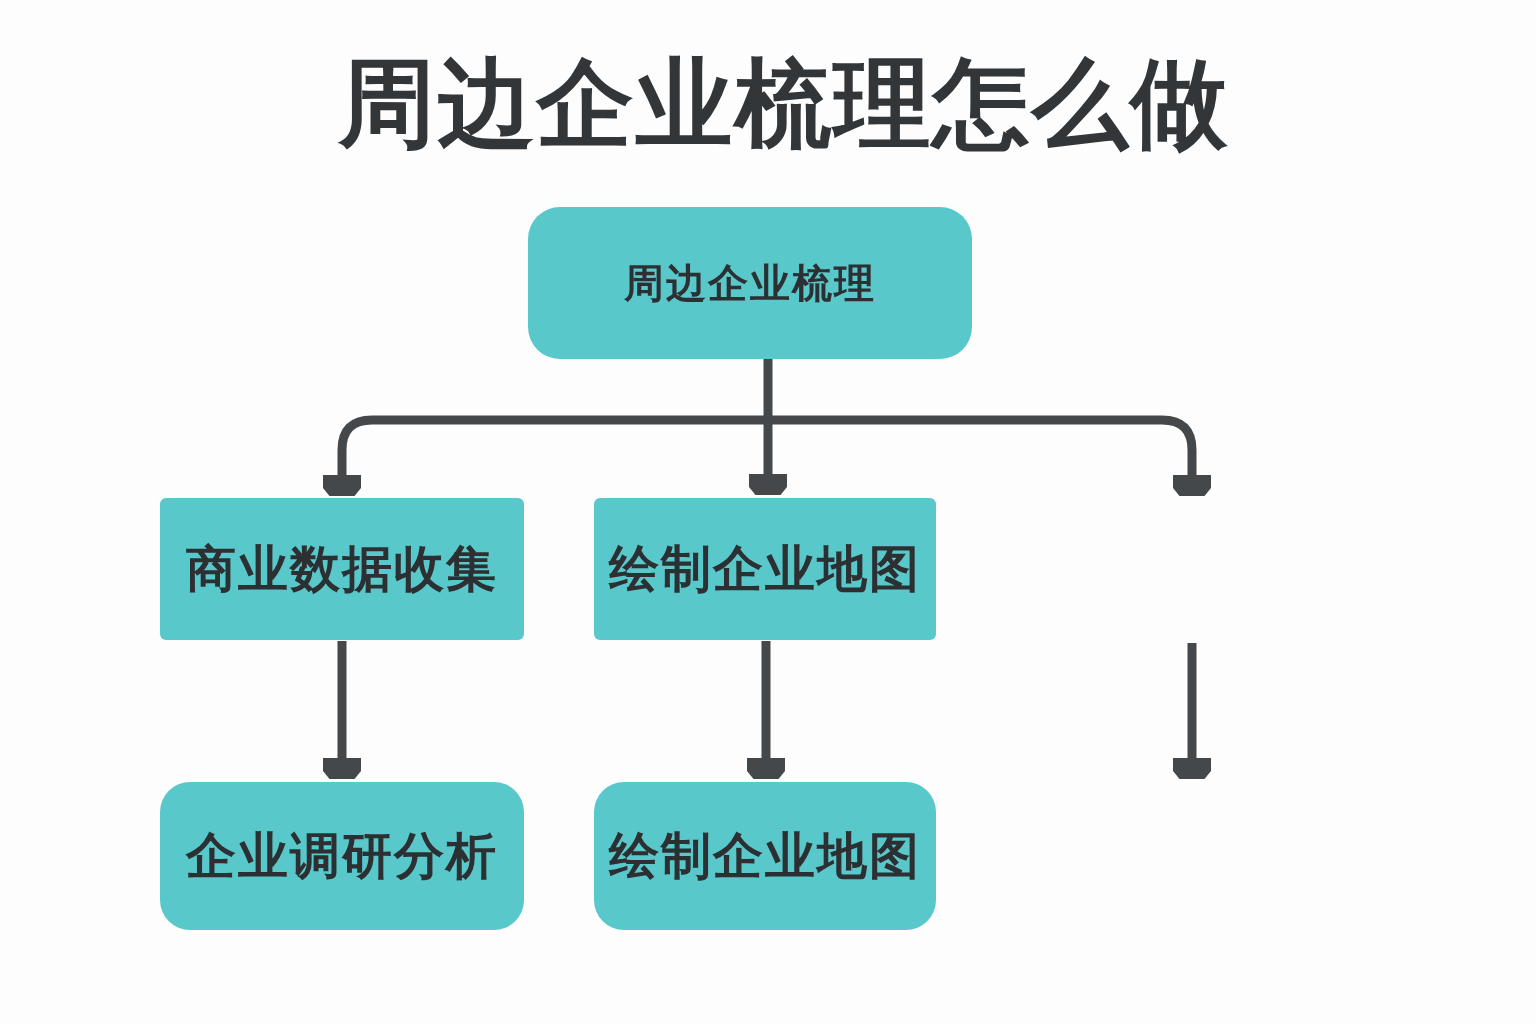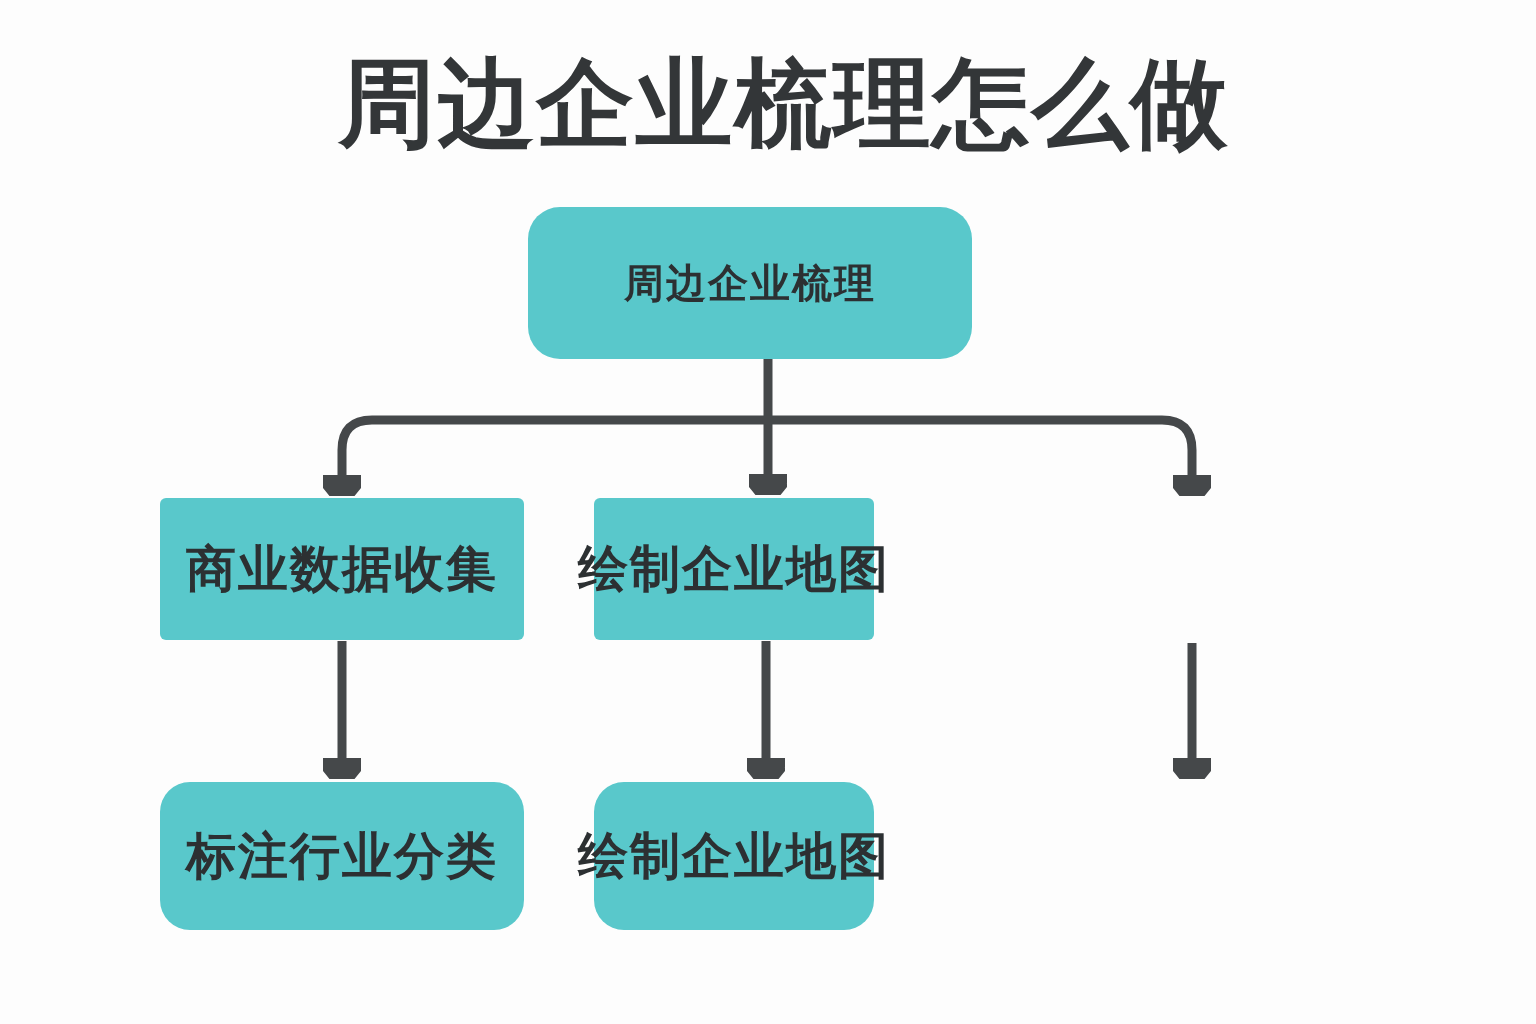--- a/index.html
+++ b/index.html
@@ -49,21 +49,21 @@
   }
   .node.root{
     left:528px; top:207px;
     width:444px; height:152px;
     font-size:40px;
   }
   .node.step{ top:498px; height:142px; font-size:50px; border-radius:6px; }
   .node.result{ top:782px; height:148px; font-size:50px; border-radius:30px; }
 
   .node.col-left   { left:160px;  width:364px; }
-  .node.col-middle { left:594px;  width:280px; }
+  .node.col-middle { left:594px;  width:342px; }
   .node.col-right  { left:1010px; width:366px; }
 
   .connectors{
     position:absolute;
     left:0; top:0;
     width:1536px; height:1024px;
     pointer-events:none;
   }
   .connectors path{
     fill:none;
@@ -96,18 +96,18 @@
     <path d="M1192,643 L1192,764" marker-end="url(#arrowhead)"></path>
   </svg>
 
   <div class="node root">周边企业梳理</div>
 
   <div class="node step col-left">商业数据收集</div>
 
   <div class="node step col-middle">绘制企业地图</div>
 
 
-  <div class="node result col-left">标注行业分类</div>
+  <div class="node result col-left">企业调研分析</div>
 
   <div class="node result col-middle">绘制企业地图</div>
 
 
 </div>
 
 </body></html>

